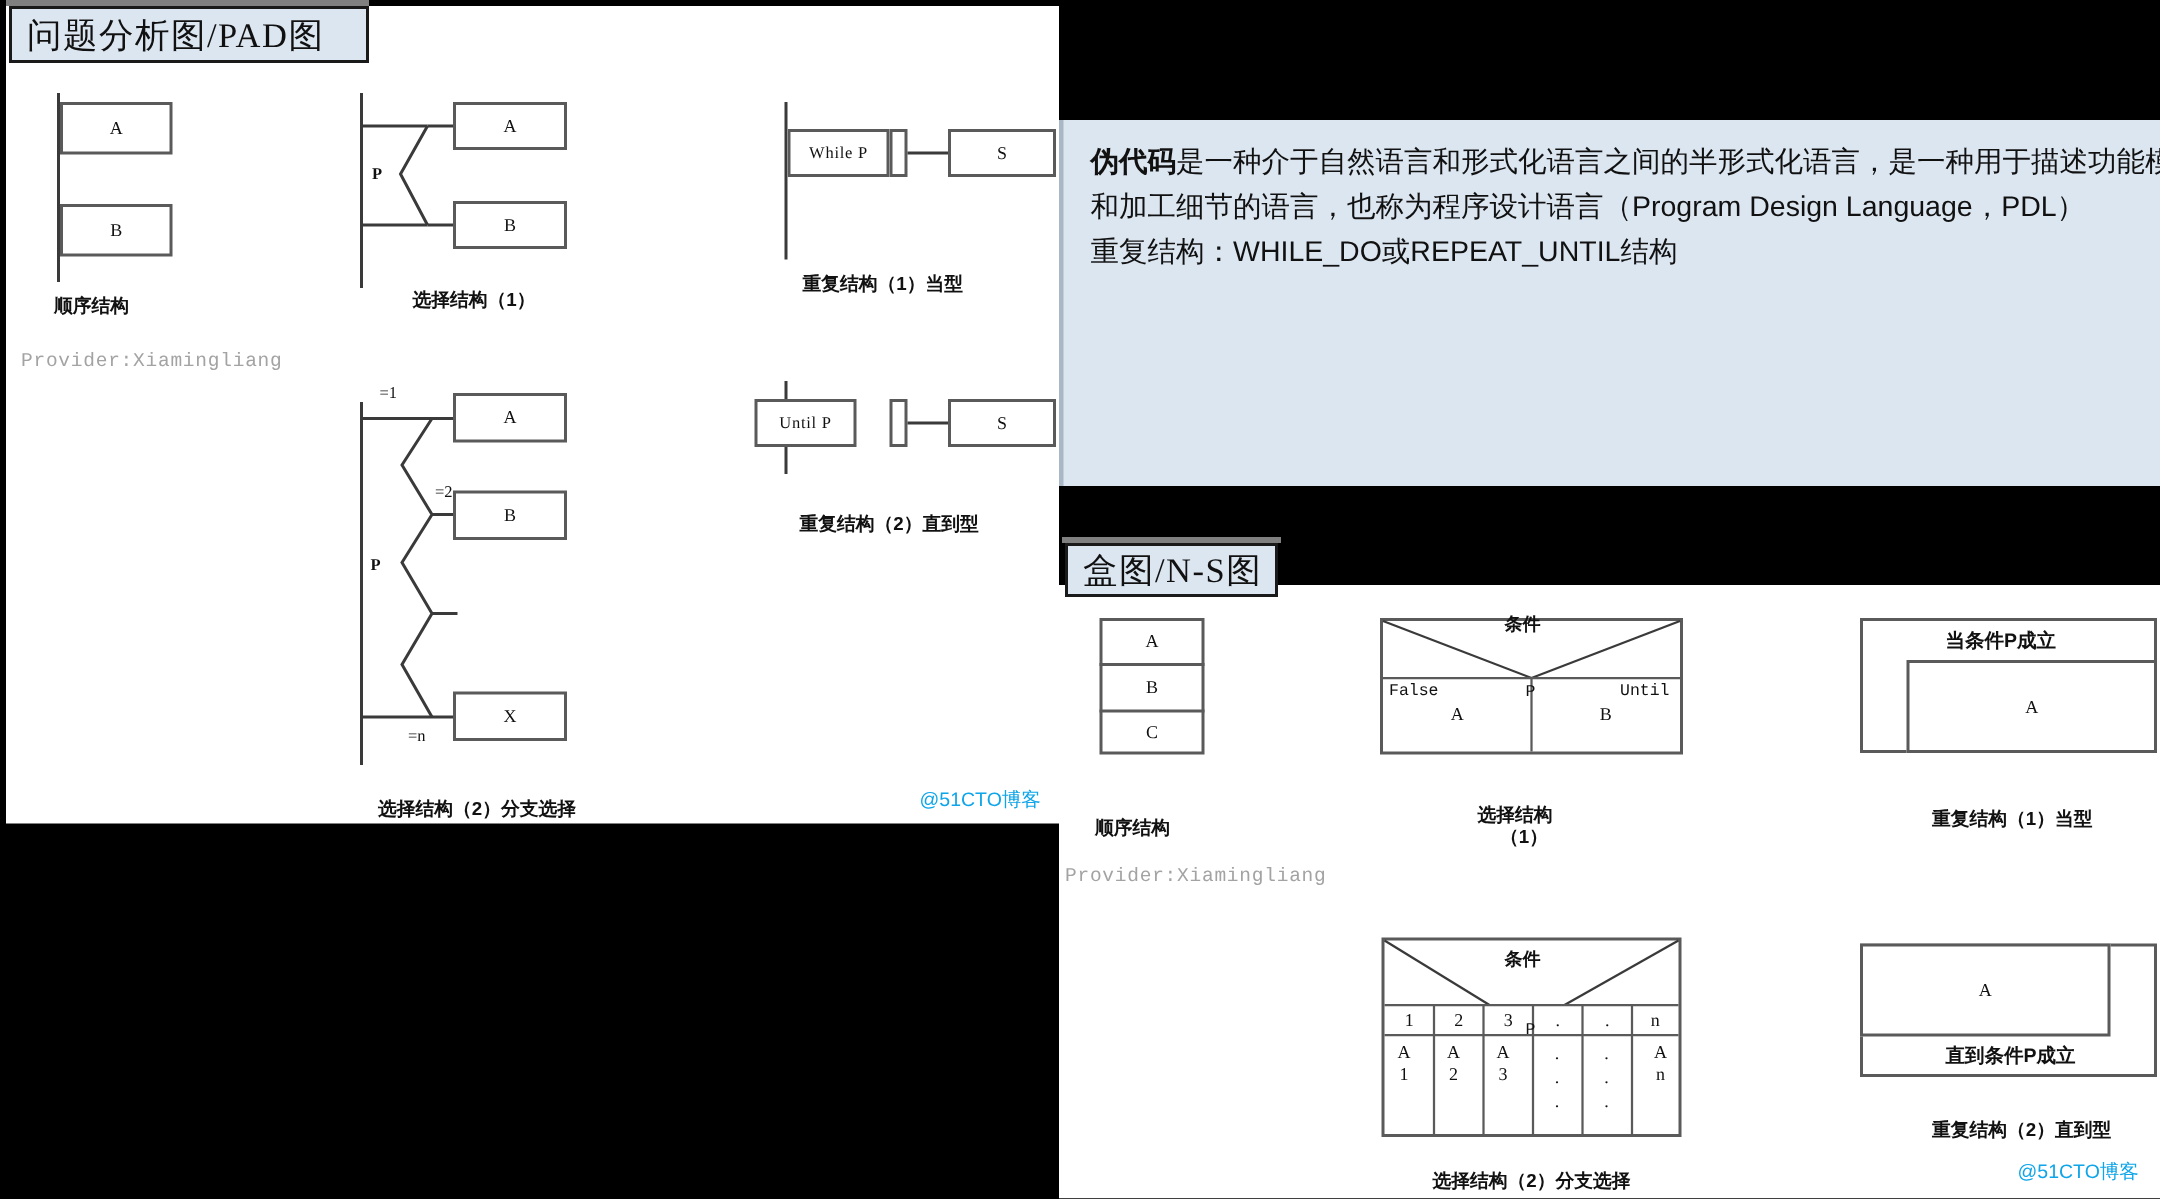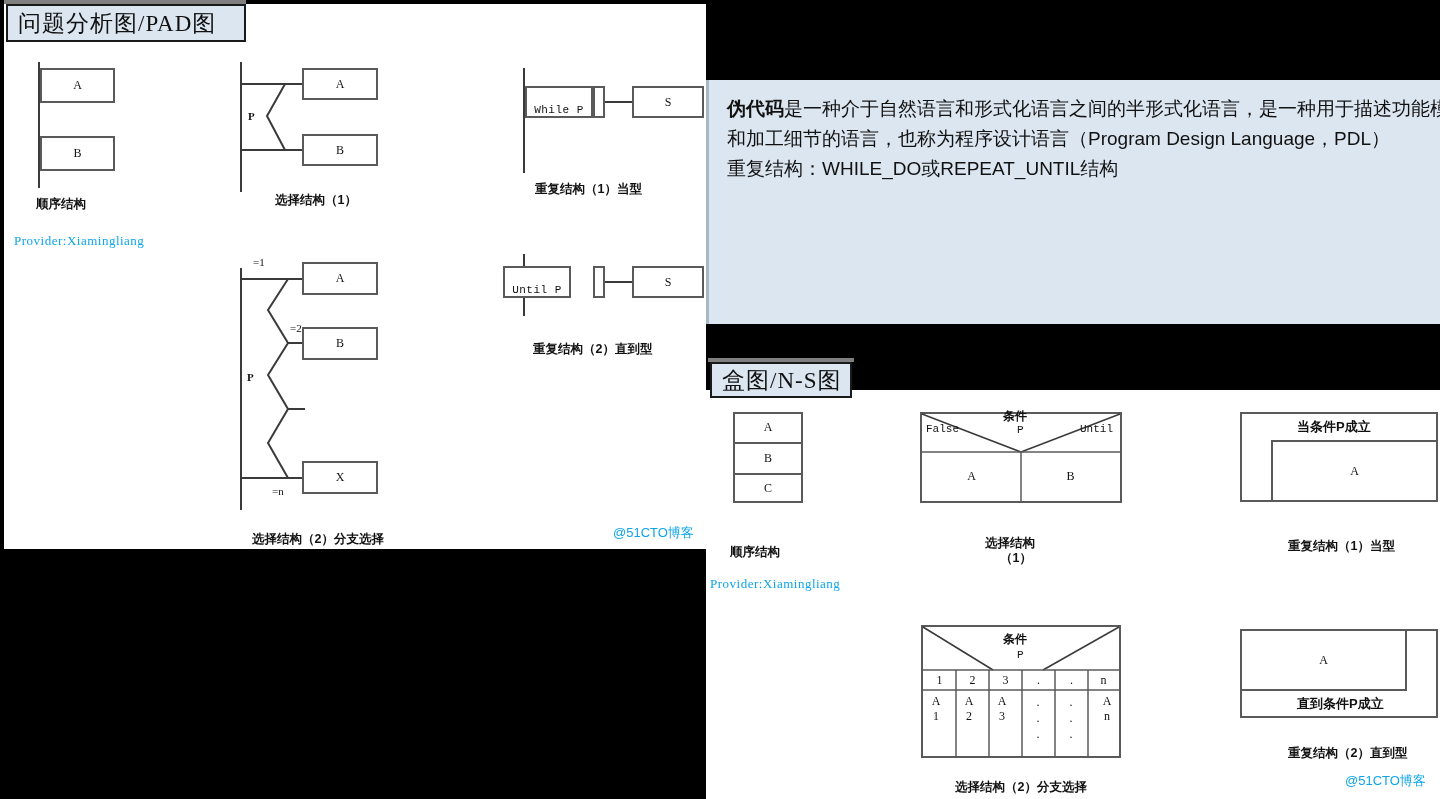--- a/index.html
+++ b/index.html
@@ -31,39 +31,39 @@
 
   
   .box{
     position:absolute;box-sizing:border-box;
     border:2px solid #5a5a5a;
     background:#fff;
     display:flex;align-items:center;justify-content:center;
     font-family:"Liberation Serif","DejaVu Serif",serif;
     font-size:12px;color:#111;
   }
-  .box.mono{font-family:Liberation Mono, monospace;font-size:11px;letter-spacing:0.5px;align-items:flex-end;}
+  .box.mono{font-family:Liberation Serif, serif;font-size:11px;letter-spacing:0.5px;}
   .vline{position:absolute;background:#3a3a3a;width:2px;}
   .hline{position:absolute;background:#3a3a3a;height:2px;}
   .cap{
     position:absolute;
     font-size:12.5px;font-weight:bold;color:#111;
     white-space:nowrap;text-align:center;
     font-family:"Liberation Sans","DejaVu Sans",sans-serif;
   }
   .lbl{
     position:absolute;font-size:11px;color:#111;
     font-family:"Liberation Serif","DejaVu Serif",serif;
     white-space:nowrap;
   }
 
   .provider{
     position:absolute;
-    color:#0ea5e9;font-size:13px;letter-spacing:0.5px;
-    font-family:Liberation Serif, serif;
+    color:#a3a3a3;font-size:13px;letter-spacing:0.5px;
+    font-family:Liberation Mono, monospace;
     white-space:nowrap;
   }
   .watermark{
     position:absolute;color:#0ea5e9;font-size:13px;white-space:nowrap;
     font-family:"Liberation Sans","DejaVu Sans",sans-serif;
   }
 
   
   #pseudo-panel{
     position:absolute;
@@ -90,21 +90,21 @@
     font-size:12px;color:#111;
   }
   .ns-txt{
     position:absolute;white-space:nowrap;
     font-family:"Liberation Sans","DejaVu Sans",sans-serif;
     font-size:13px;font-weight:bold;color:#111;
   }
   .ns-mono{
     position:absolute;white-space:nowrap;
     font-family:"Liberation Mono","DejaVu Sans Mono",monospace;
-    font-size:11px;color:#111;
+    font-size:11px;color:#111;margin-top:32px;
   }
   svg.ov{position:absolute;left:0;top:0;overflow:visible;}
 </style>
 </head>
 <body>
 
 <div class="panel" id="pad-panel" style="left:4px;top:4px;width:702px;height:545px;"></div>
 
 <div class="title-topline" style="left:4px;top:0px;width:242px;height:4px;"></div>
 <div class="sect-title" style="left:6px;top:4px;width:240px;height:38px;">

